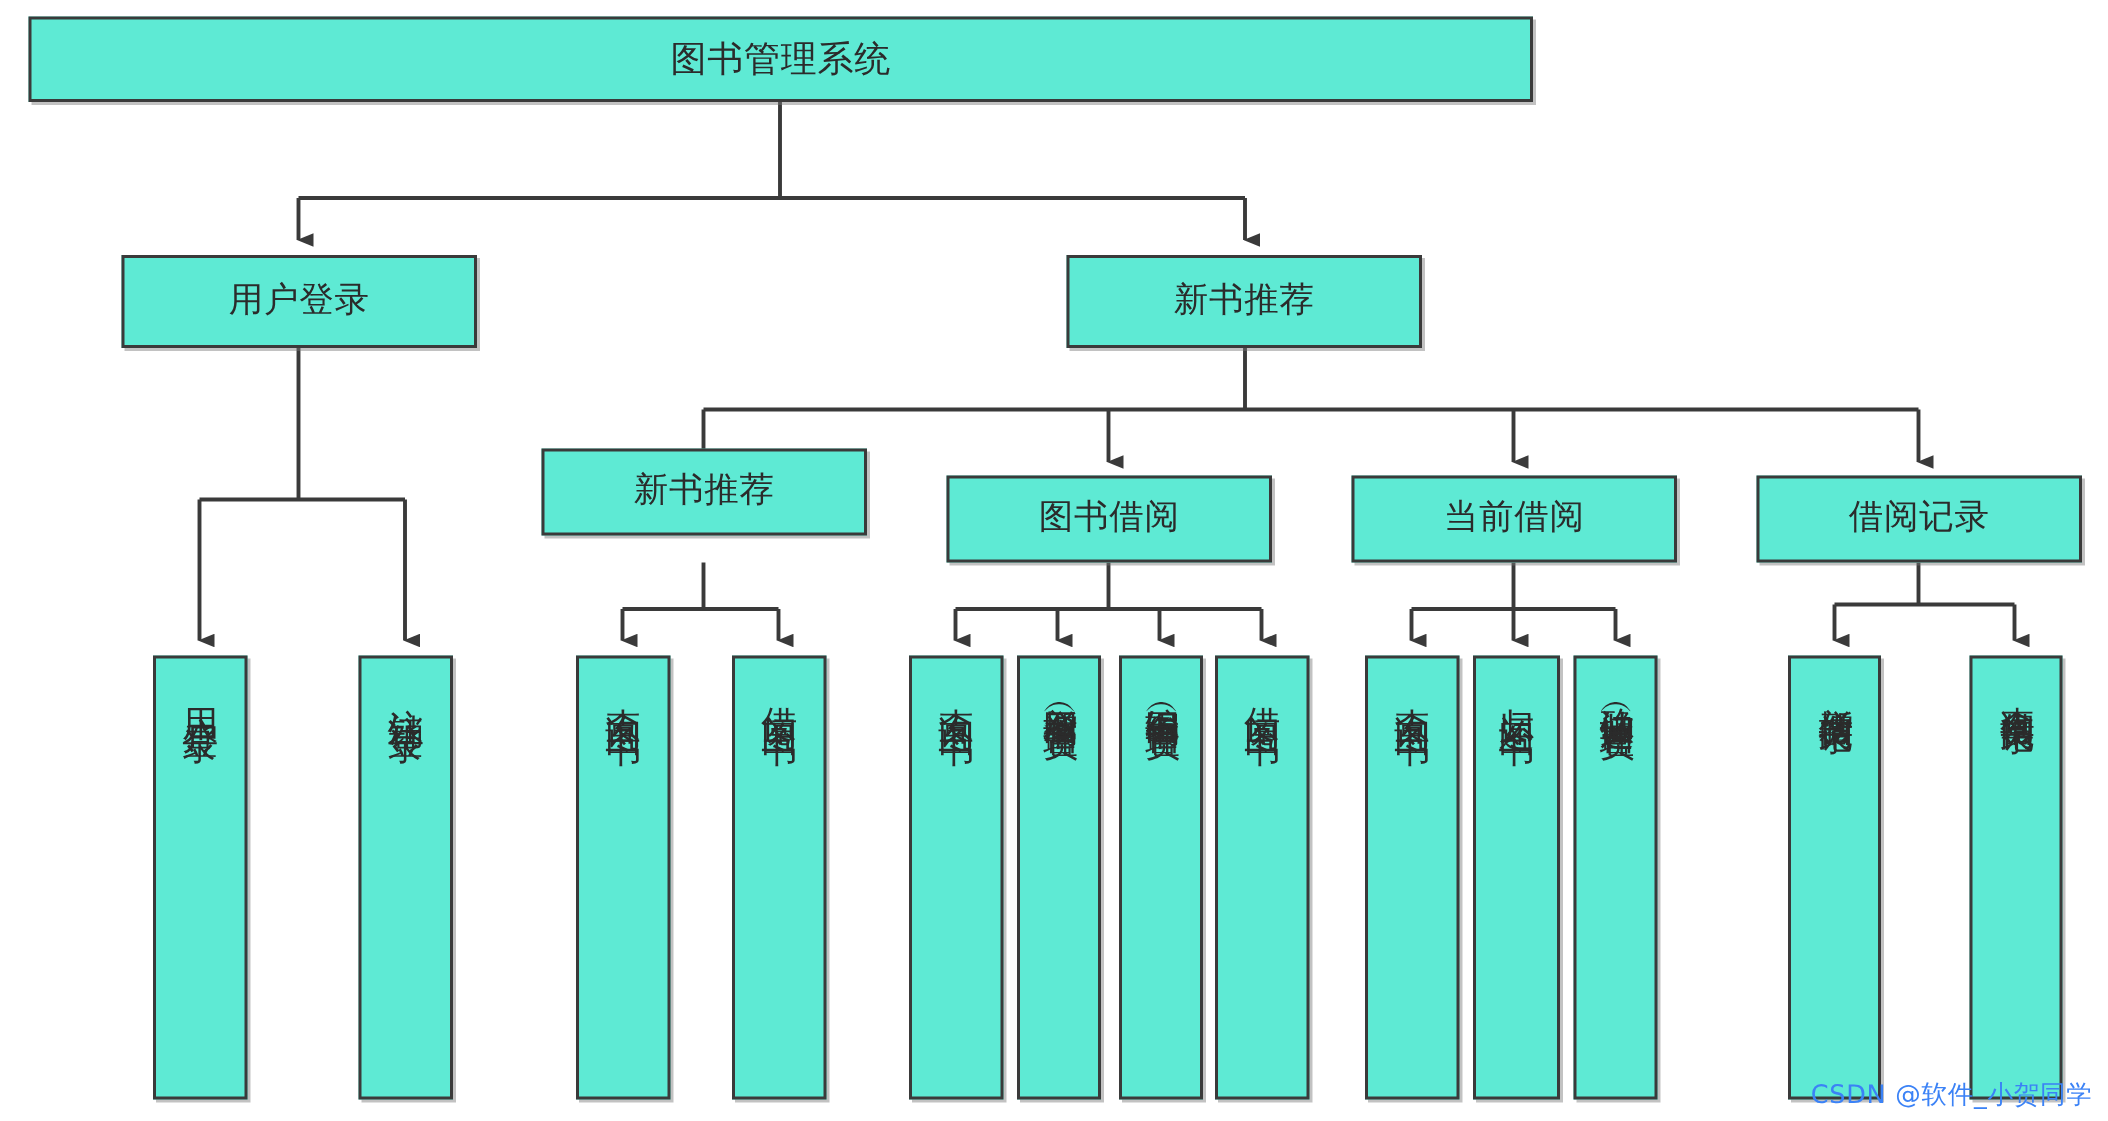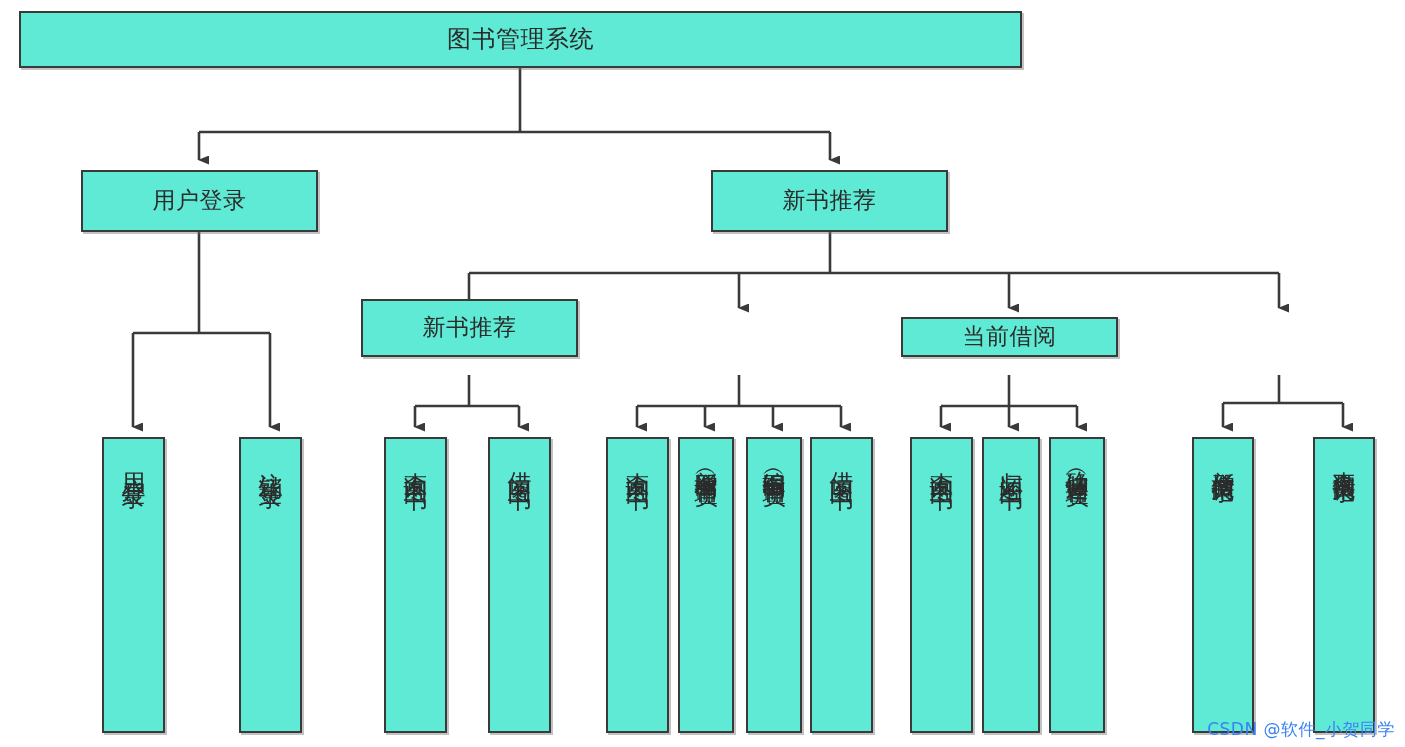--- a/index.html
+++ b/index.html
@@ -142,22 +142,28 @@
   <div class="node horiz" style="left:81px; top:170px; width:237px; height:62px;">
     <span class="node-label">用户登录</span>
   </div>
   <div class="node horiz" style="left:711px; top:170px; width:237px; height:62px;">
     <span class="node-label">新书推荐</span>
   </div>
 
   <div class="node horiz" style="left:361px; top:299px; width:217px; height:58px;">
     <span class="node-label">新书推荐</span>
   </div>
-  <div class="node horiz" style="left:901px; top:317px; width:217px; height:40px;">
+  <div class="node horiz" style="left:631px; top:317px; width:217px; height:58px;">
+    <span class="node-label">图书借阅</span>
+  </div>
+  <div class="node horiz" style="left:901px; top:317px; width:217px; height:58px;">
     <span class="node-label">当前借阅</span>
+  </div>
+  <div class="node horiz" style="left:1171px; top:317px; width:217px; height:58px;">
+    <span class="node-label">借阅记录</span>
   </div>
 
   <div class="node vert" style="left:102px; top:437px; width:63px; height:296px;">
     <span class="node-label">用户登录</span>
   </div>
   <div class="node vert" style="left:239px; top:437px; width:63px; height:296px;">
     <span class="node-label">注销登录</span>
   </div>
 
   <div class="node vert" style="left:384px; top:437px; width:63px; height:296px;">

